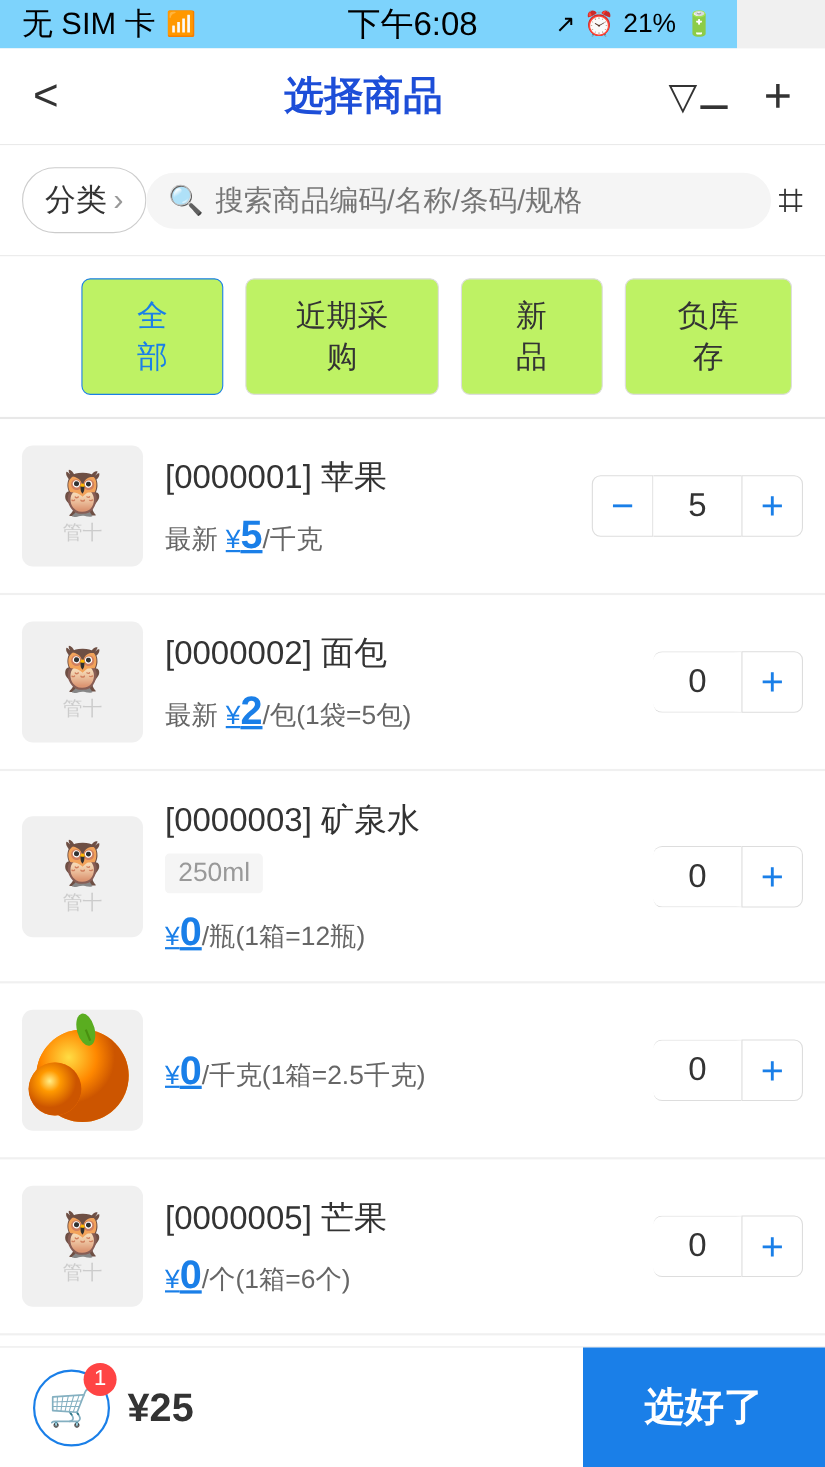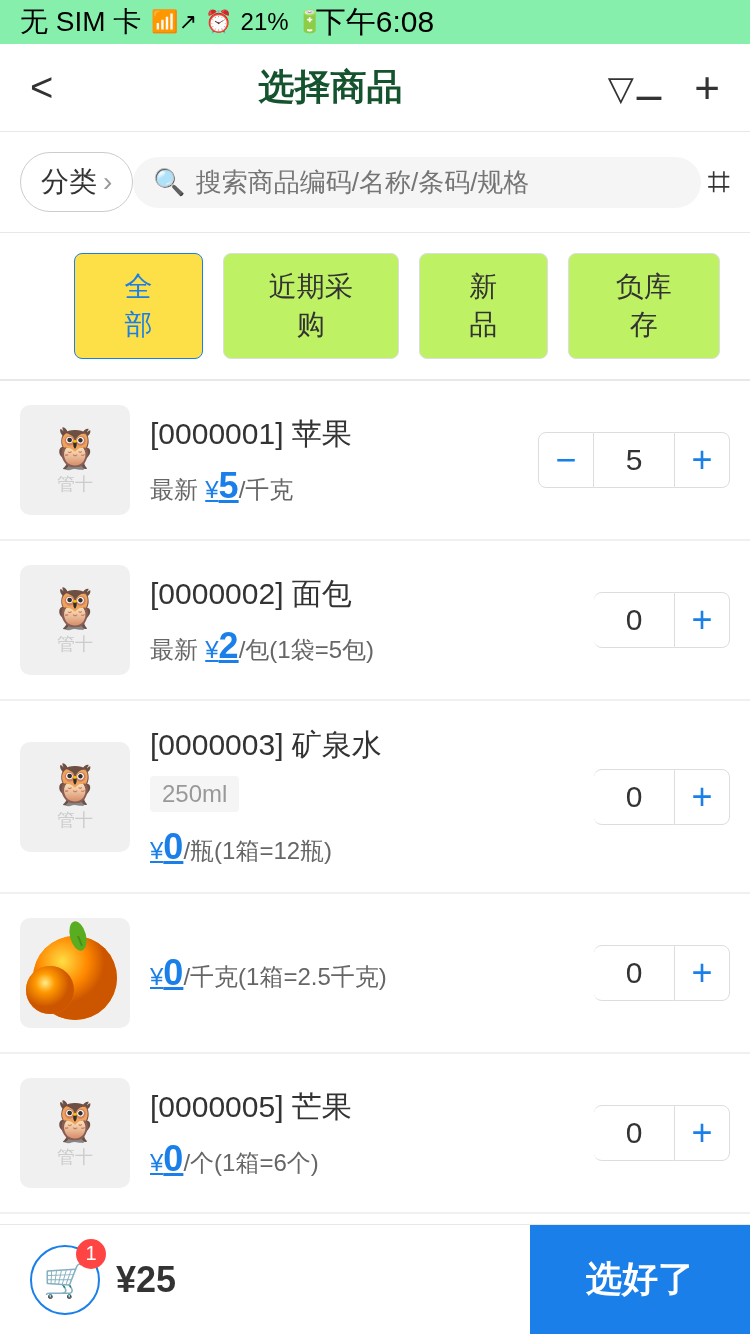--- a/index.html
+++ b/index.html
@@ -7,26 +7,26 @@
     body {
       width: 750px;
       min-height: 1334px;
       font-family: -apple-system, "PingFang SC", "Helvetica Neue", Arial, sans-serif;
       background: #f0f0f0;
       overflow-x: hidden;
     }
 
     
     .status-bar {
-      width: 750px;
+      width: 670px;
       height: 44px;
-      background: #86efac;
-      display: flex;
-      align-items: center;
-      justify-content: flex-start;
+      background: #7dd3fc;
+      display: flex;
+      align-items: center;
+      justify-content: space-between;
       padding: 0 20px;
       font-size: 28px;
     }
     .status-left {
       display: flex;
       align-items: center;
       gap: 10px;
       font-size: 28px;
       font-weight: 500;
     }
@@ -51,21 +51,21 @@
       background: #fff;
       display: flex;
       align-items: center;
       justify-content: space-between;
       padding: 0 30px;
       border-bottom: 1px solid #e8e8e8;
     }
     .nav-title {
       font-size: 36px;
       font-weight: 600;
-      color: #14532d;
+      color: #1d4ed8;
     }
     .nav-left, .nav-right {
       display: flex;
       align-items: center;
       gap: 30px;
     }
     .nav-back-icon {
       font-size: 40px;
       color: #333;
       cursor: pointer;
@@ -140,21 +140,21 @@
       border-radius: 8px;
       font-size: 28px;
       cursor: pointer;
       color: #333;
       background: #bef264;
       border: 1px solid #ddd;
     }
     .tab-item.active {
       color: #1a7fe8;
       border-color: #1a7fe8;
-      background: #fde047;
+      background: #bef264;
       margin-left: 44px;
     }
 
     
     .product-list {
       background: #f0f0f0;
     }
     .product-item {
       background: #fff;
       margin-bottom: 2px;

